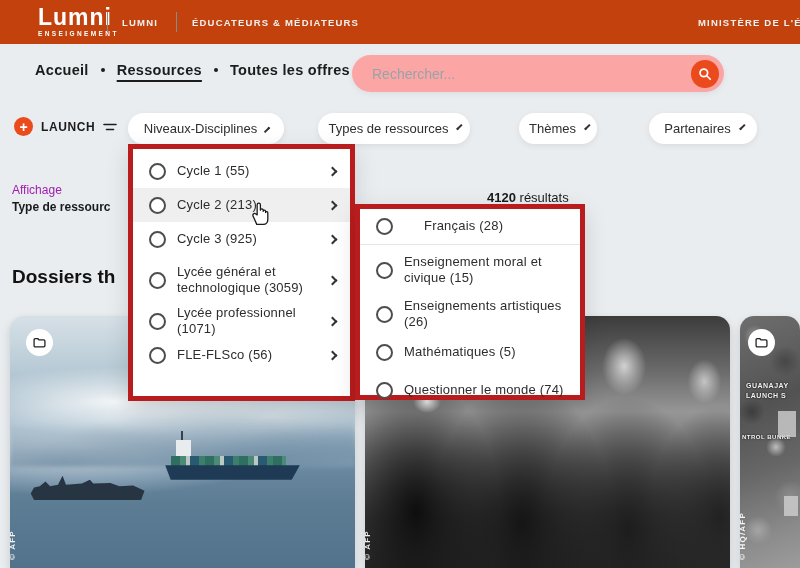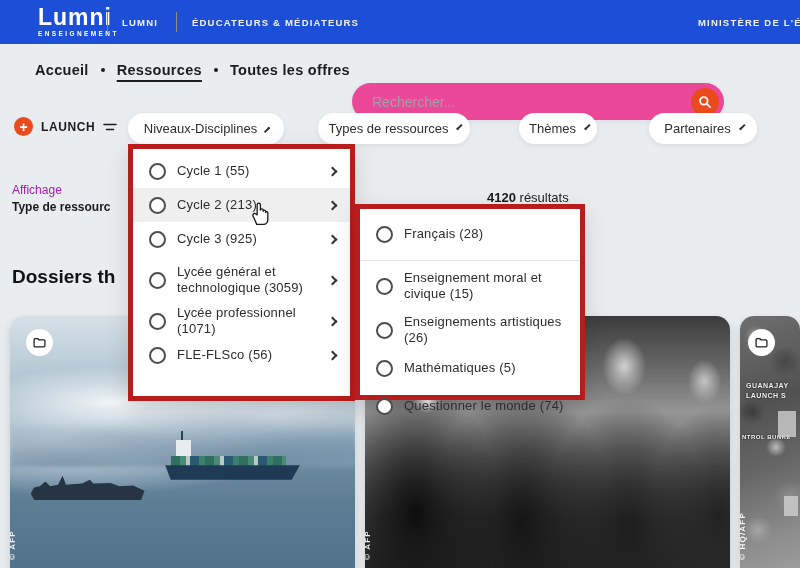--- a/index.html
+++ b/index.html
@@ -1,35 +1,35 @@
 <!DOCTYPE html>
 <html><head>
 <meta charset="utf-8">
 <style>
   * { margin:0; padding:0; box-sizing:border-box; }
   html,body { width:800px; height:568px; }
   body { font-family:"Liberation Sans", sans-serif; background:#e9edf0; }
   #frame { position:relative; width:800px; height:568px; overflow:hidden; background:#e9edf0; }
 
   
-  .header { position:absolute; left:0; top:0; width:800px; height:44px; background:#1d4ed8; overflow:hidden; display:flex; align-items:center; }
+  .header { position:absolute; left:0; top:0; width:800px; height:44px; background:#c2410c; overflow:hidden; display:flex; align-items:center; }
   .logo-wrap { position:absolute; left:38px; top:5px; color:#fff; }
   .logo-main { font-size:23px; font-weight:700; letter-spacing:1px; line-height:24px; }
   .logo-sub { font-size:6.5px; font-weight:700; letter-spacing:2.4px; margin-top:1px; }
   .hdr-sep { position:absolute; top:12px; width:1px; height:20px; background:#8a8a8a; }
   .hdr-link { position:absolute; top:17px; color:#f2f2f2; font-size:9.5px; font-weight:700; letter-spacing:1.2px; white-space:nowrap; }
   .hdr-right { position:absolute; left:698px; top:17px; color:#f2f2f2; font-size:9.5px; font-weight:700; letter-spacing:1.2px; white-space:nowrap; }
 
   
   .nav-row { position:absolute; left:35px; top:62px; display:flex; align-items:center; gap:12px; font-size:14.5px; font-weight:700; color:#1c1c1c; }
   .nav-dot { width:4px; height:4px; border-radius:50%; background:#1c1c1c; }
   .nav-item { cursor:pointer; letter-spacing:.3px; }
   .nav-item.active { text-decoration:underline; text-underline-offset:5px; text-decoration-thickness:1.5px; }
 
-  .search-pill { position:absolute; left:352px; top:55px; width:372px; height:37px; background:#ec4899; border-radius:19px; box-shadow:0 2px 6px rgba(0,0,0,.06); display:flex; align-items:center;margin-top:28px; }
+  .search-pill { position:absolute; left:352px; top:55px; width:372px; height:37px; background:#fca5a5; border-radius:19px; box-shadow:0 2px 6px rgba(0,0,0,.06); display:flex; align-items:center; }
   .search-input { border:none; outline:none; background:transparent; margin-left:20px; width:300px; font-size:14px; color:#333; font-family:"Liberation Sans",sans-serif; }
   .search-input::placeholder { color:#9aa2a9; }
   .search-btn { position:absolute; right:5px; top:4.5px; width:28px; height:28px; border:none; border-radius:50%; background:#ea4a1c; cursor:pointer; display:flex; align-items:center; justify-content:center; }
 
   
   .filters-left { position:absolute; left:14px; top:117px; display:flex; align-items:center; gap:8px; }
   .plus-circle { width:19px; height:19px; border-radius:50%; background:#ea4a1c; color:#fff; display:flex; align-items:center; justify-content:center; font-size:14px; font-weight:700; line-height:1; }
   .filters-label { font-size:12px; font-weight:800; letter-spacing:.6px; color:#1c1c1c; }
   .pill { position:absolute; top:113px; height:31px; background:#fff; border-radius:16px; box-shadow:0 2px 6px rgba(0,0,0,.07); display:flex; align-items:center; justify-content:center; gap:9px; font-size:13px; color:#2e2e2e; cursor:pointer; padding:0 16px; white-space:nowrap; }
   .chev { display:inline-block; width:7px; height:7px; border-right:2px solid #333; border-bottom:2px solid #333; }
@@ -110,21 +110,21 @@
   #disciplines-panel { left:355px; top:204px; width:230px; height:196px; z-index:11; }
   .menu-row { display:flex; align-items:center; padding:0 14px 0 16px; cursor:pointer; }
   .menu-row .radio { flex:0 0 17px; width:17px; height:17px; border:2px solid #4d4d4d; border-radius:50%; background:#fff; margin-right:11px; }
   .menu-row .lbl { flex:1; font-size:13px; color:#2d2d2d; line-height:1.25; letter-spacing:.2px; }
   .row-l { height:34px; }
   .row-l2 { height:48px; }
   .hovered { background:#efefef; }
   .sep { border-bottom:1px solid #e6e6e6; }
   .row-d { height:38px; }
   .row-d2 { height:50px; }
-  #disciplines-panel .menu-row:first-child { height:52px; }
+  #disciplines-panel .menu-row:first-child { height:36px;gap:20px; }
 
   
   #cursor { position:absolute; left:247px; top:199px; z-index:30; }
 
   .icon-svg { display:block; }
 </style>
 </head>
 <body>
 
 <div id="frame">

